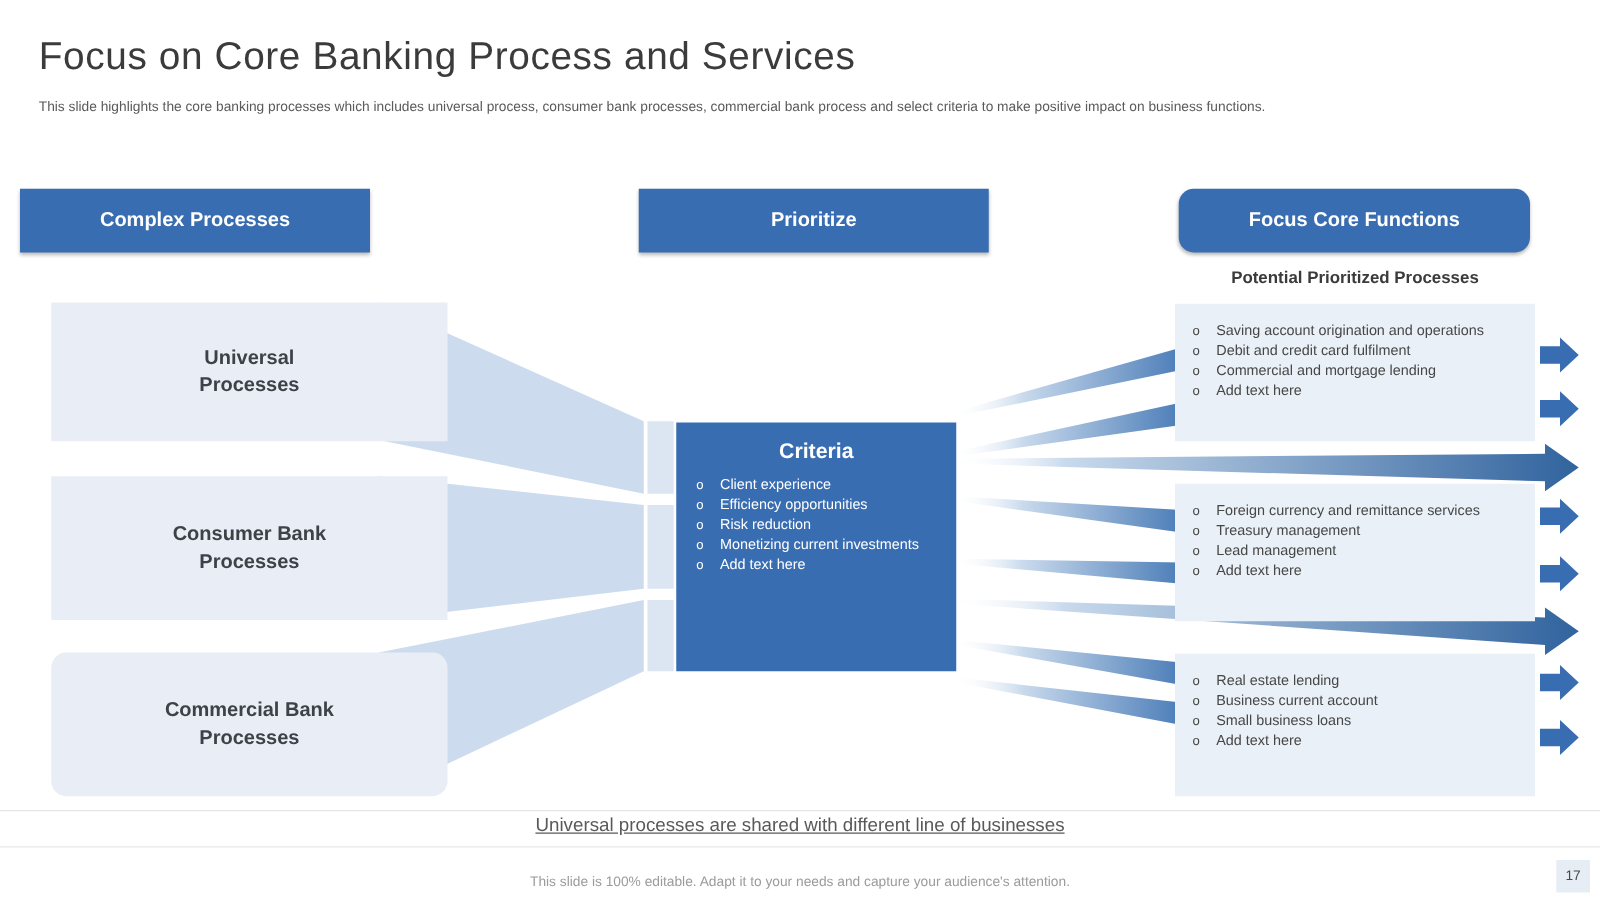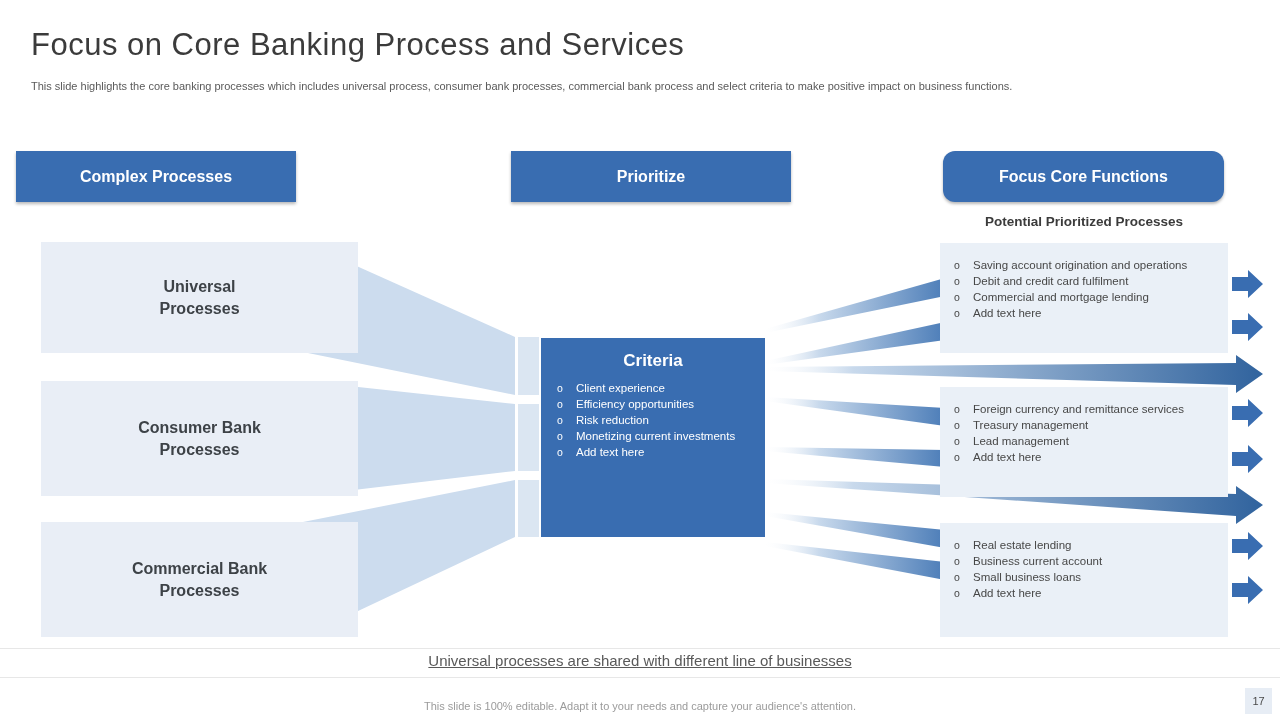--- a/index.html
+++ b/index.html
@@ -25,21 +25,21 @@
   .stage-2{left:511px;width:280px;}
   .stage-3{left:943px;width:281px;border-radius:12px;}
   .proc-box{
     position:absolute;left:18px;width:317px;background:var(--box-fill);
     color:var(--text-dark);font-weight:bold;font-size:16px;line-height:22px;
     display:flex;align-items:center;justify-content:center;text-align:center;
     white-space:pre-line;z-index:2;margin-left:23px;
   }
   .proc-1{top:242px;height:111px;}
   .proc-2{top:381px;height:115px;}
-  .proc-3{top:522px;height:115px;}
+  .proc-3{top:522px;height:115px;border-radius:12px;}
   .diagram-svg{position:absolute;left:0;top:0;z-index:1;pointer-events:none;}
   .criteria{
     position:absolute;left:541px;top:338px;width:224px;height:199px;
     background:var(--accent);z-index:2;color:#fff;
   }
   .criteria-title{
     text-align:center;font-size:17px;font-weight:bold;margin-top:13px;
   }
   .criteria .bullets{margin-top:9px;}
   .bullets{display:block;}

